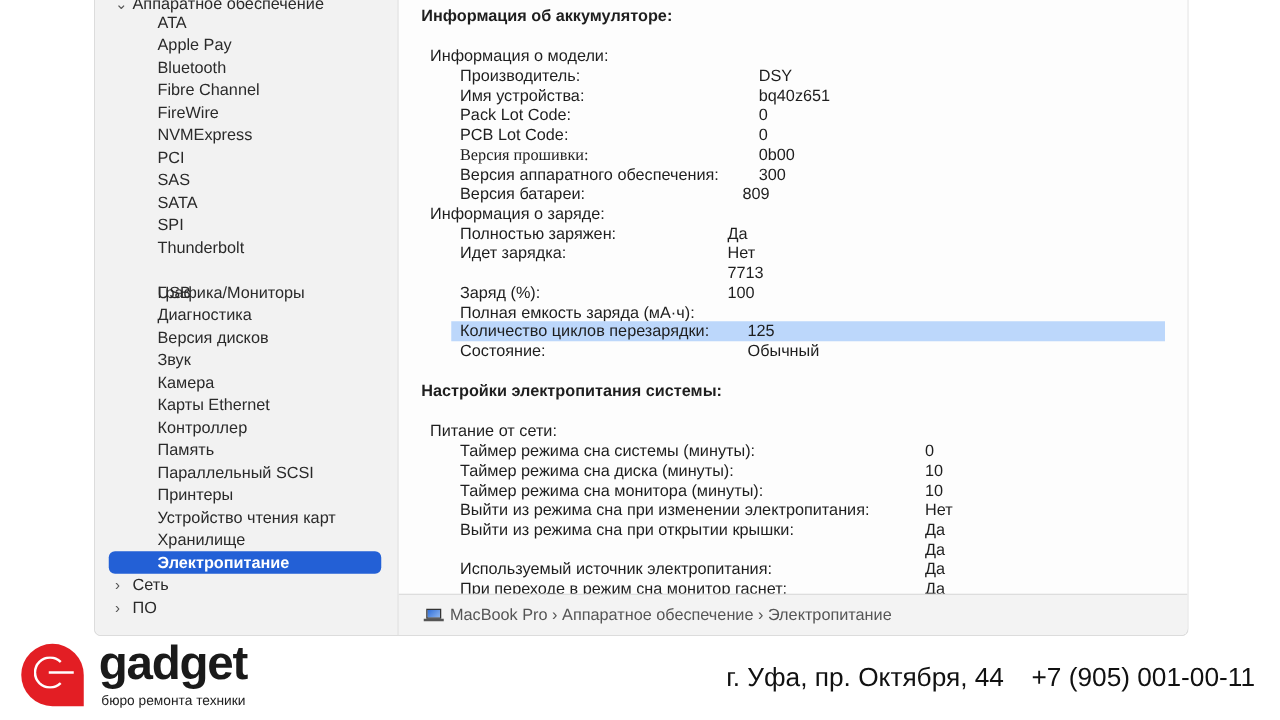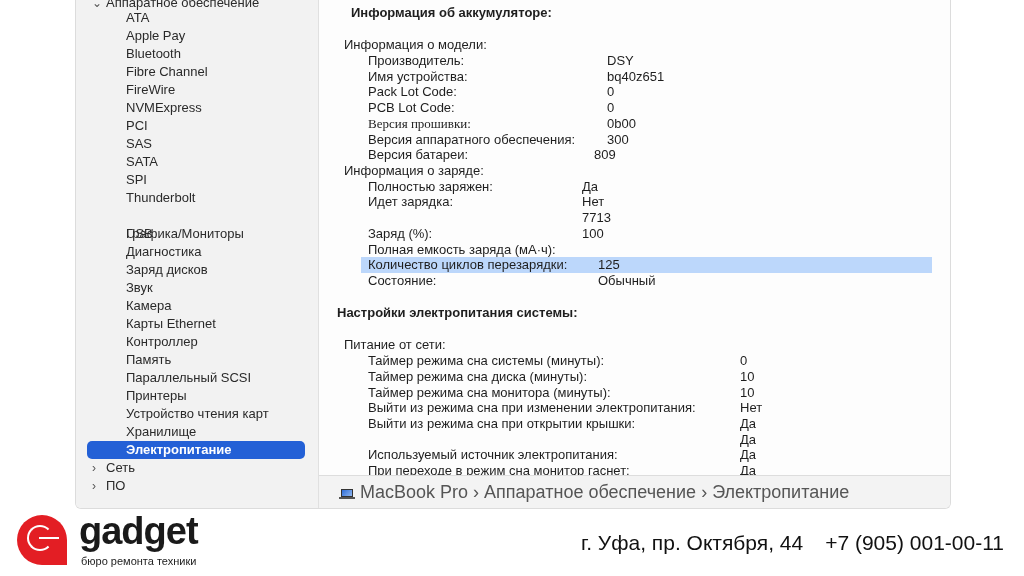--- a/index.html
+++ b/index.html
@@ -34,21 +34,21 @@
   .line {
     position:absolute; font-size:13px; height:16px; line-height:16px; white-space:nowrap; color:#1e1e1e;
   }
   .section-title { font-weight:bold; }
   .highlight {
     position:absolute; left:42px; width:571px; height:16px; background:#bcd7fb;
   }
   .statusbar {
     position:absolute; left:243px; right:0; bottom:0; height:32px;
     background:#f3f3f3; border-top:1px solid #dddddd;
-    font-size:18px; color:#555; line-height:32px; padding-left:20px; white-space:nowrap;
+    font-size:13px; color:#555; line-height:32px; padding-left:20px; white-space:nowrap;
   }
   .laptop-icon {
     display:inline-block; width:16px; height:10px; vertical-align:-1px; margin-right:5px; position:relative;
   }
   .laptop-icon .scr { position:absolute; left:2px; top:0; width:12px; height:8px; background:linear-gradient(135deg,#2f6ed8,#8fb6ef); border:1px solid #333; box-sizing:border-box; }
   .laptop-icon .base { position:absolute; left:0; top:8px; width:16px; height:2px; background:#555; }
 
   .footer-logo { position:absolute; left:17px; top:515px; }
   .logo-circle {
     position:absolute; left:0; top:0; width:50px; height:50px; background:#e31e24; border-radius:50% 50% 0 50%;
@@ -79,42 +79,42 @@
     <div class="side-item child" style="top:87px;">FireWire</div>
     <div class="side-item child" style="top:105px;">NVMExpress</div>
     <div class="side-item child" style="top:123px;">PCI</div>
     <div class="side-item child" style="top:141px;">SAS</div>
     <div class="side-item child" style="top:159px;">SATA</div>
     <div class="side-item child" style="top:177px;">SPI</div>
     <div class="side-item child" style="top:195px;">Thunderbolt</div>
     <div class="side-item child" style="top:213px;margin-top:18px;">USB</div>
     <div class="side-item child" style="top:231px;">Графика/Мониторы</div>
     <div class="side-item child" style="top:249px;">Диагностика</div>
-    <div class="side-item child" style="top:267px;">Заряд дисков</div>
+    <div class="side-item child" style="top:267px;">Версия дисков</div>
     <div class="side-item child" style="top:285px;">Звук</div>
     <div class="side-item child" style="top:303px;">Камера</div>
     <div class="side-item child" style="top:321px;">Карты Ethernet</div>
     <div class="side-item child" style="top:339px;">Контроллер</div>
     <div class="side-item child" style="top:357px;">Память</div>
     <div class="side-item child" style="top:375px;">Параллельный SCSI</div>
     <div class="side-item child" style="top:393px;">Принтеры</div>
     <div class="side-item child" style="top:411px;">Устройство чтения карт</div>
     <div class="side-item child" style="top:429px;">Хранилище</div>
     <div class="side-item selected-bg" style="top:447px;"></div>
     <div class="side-item child selected" style="top:447px;">Электропитание</div>
     <div class="side-item top" style="top:465px;">
       <span class="chev">›</span><span>Сеть</span>
     </div>
     <div class="side-item top" style="top:483px;">
       <span class="chev">›</span><span>ПО</span>
     </div>
   </div>
 
   <div class="content">
-    <div class="line section-title" style="left:32px; top:11px;">Информация об аккумуляторе:</div>
+    <div class="line section-title" style="left:18px; top:11px;">Информация об аккумуляторе:</div>
 
     <div class="line" style="left:25px; top:43px;">Информация о модели:</div>
     <div class="line" style="left:49px; top:59px;">Производитель:</div>
     <div class="line" style="left:288px; top:59px;">DSY</div>
     <div class="line" style="left:49px; top:75px;">Имя устройства:</div>
     <div class="line" style="left:288px; top:75px;">bq40z651</div>
     <div class="line" style="left:49px; top:90px;">Pack Lot Code:</div>
     <div class="line" style="left:288px; top:90px;">0</div>
     <div class="line" style="left:49px; top:106px;">PCB Lot Code:</div>
     <div class="line" style="left:288px; top:106px;">0</div>

